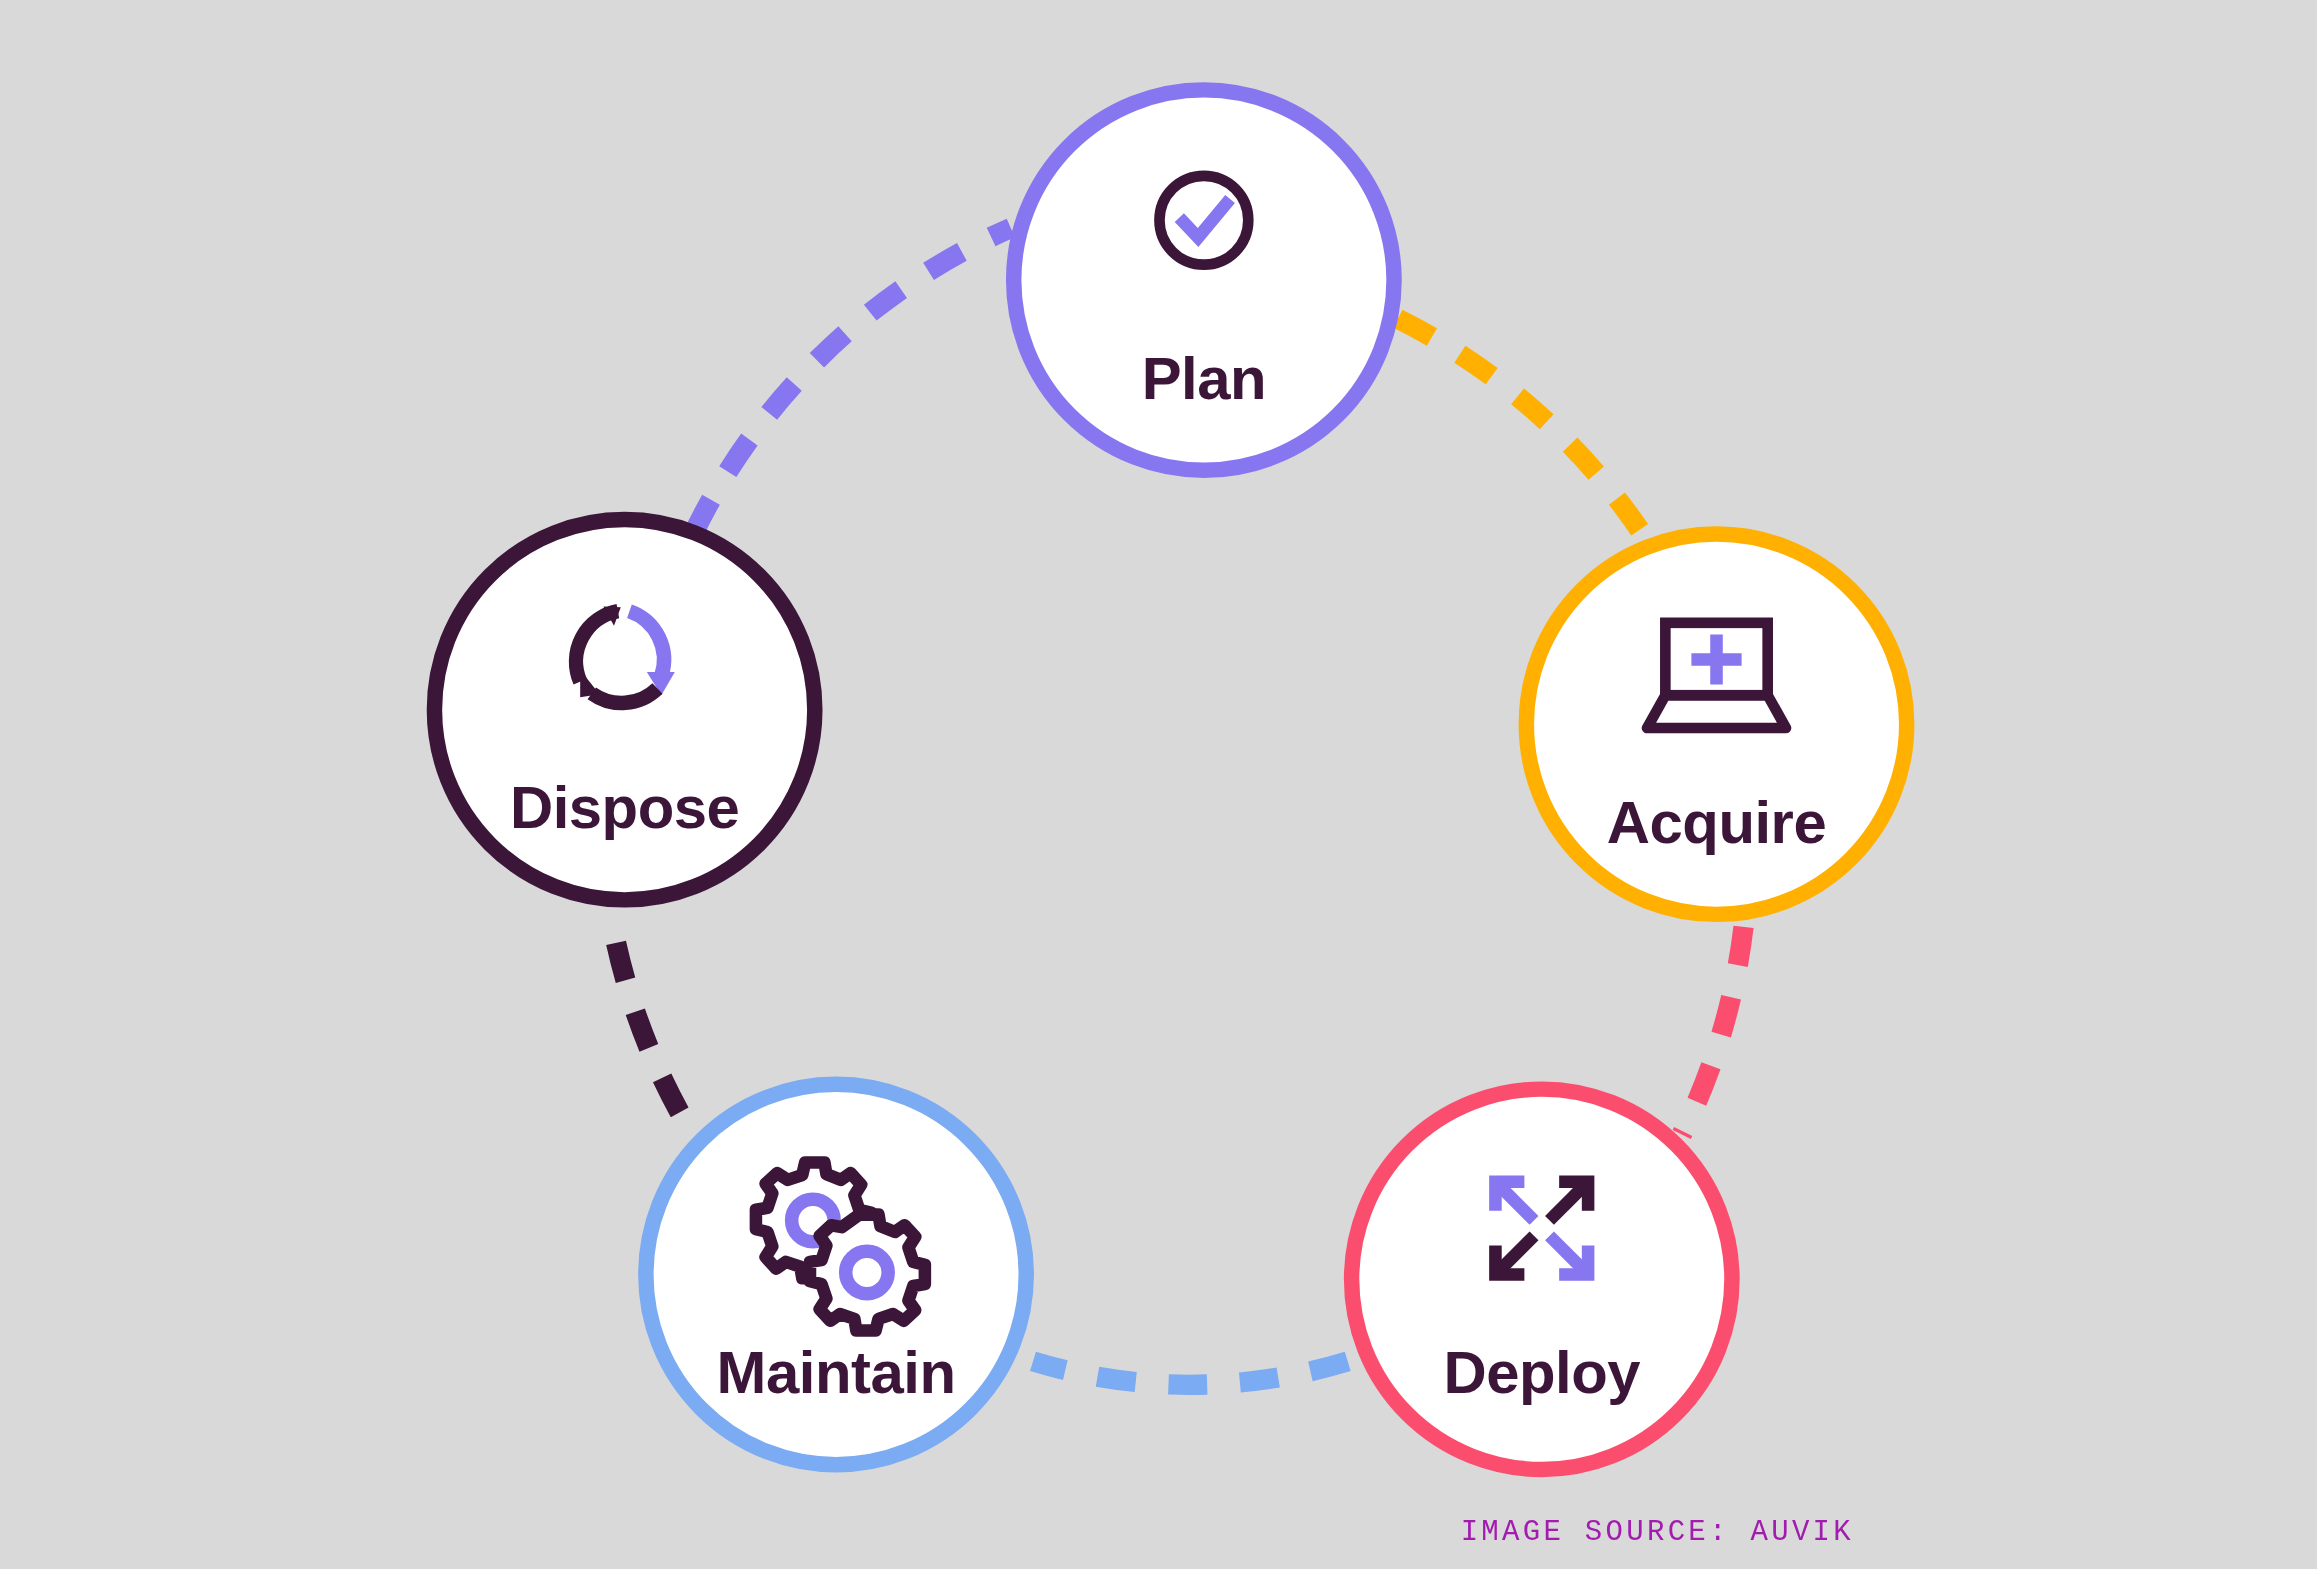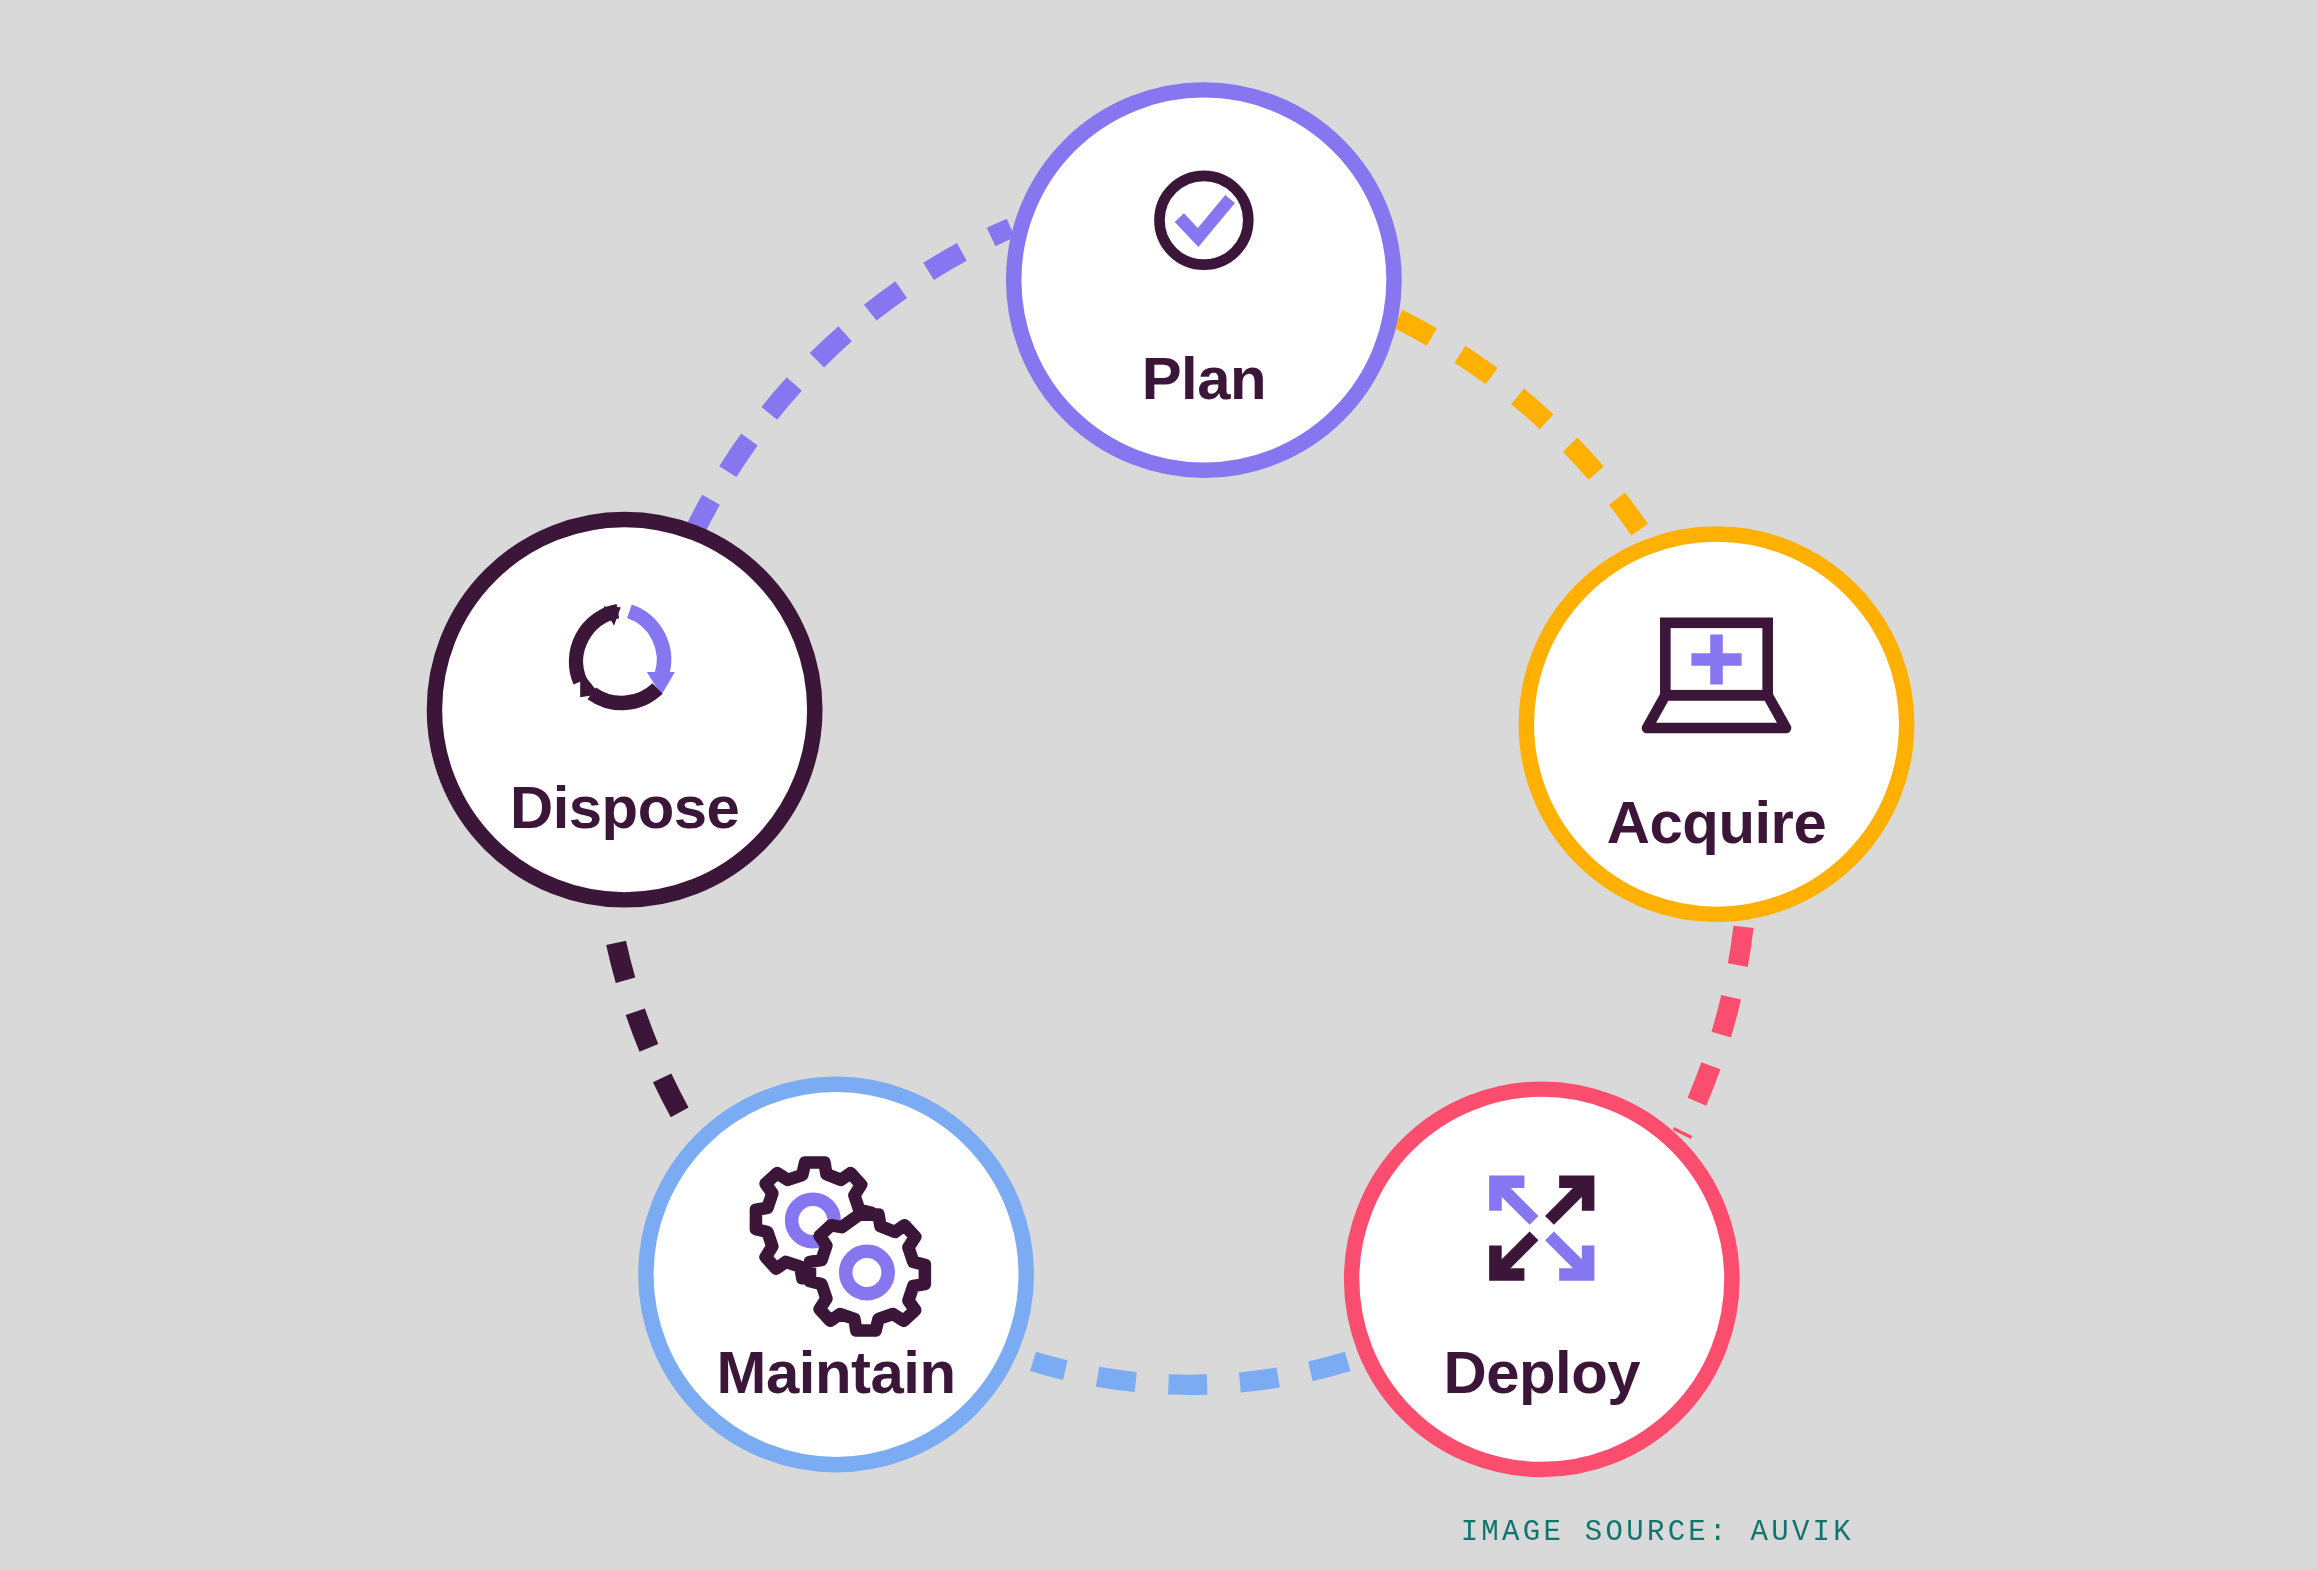--- a/index.html
+++ b/index.html
@@ -33,21 +33,21 @@
     font-size: 62px;
     letter-spacing: -0.5px;
   }
   .source-credit {
     position: absolute;
     right: 25px;
     bottom: 21px;
     font-family: "Liberation Mono", monospace;
     font-size: 29px;
     letter-spacing: 3.3px;
-    color: #0f766e;
+    color: #a21caf;
     white-space: nowrap;
   }
 </style>
 </head>
 <body>
 
 <div id="stage">
 
   <svg id="diagram-svg" viewBox="0 0 2400 1626">
 

